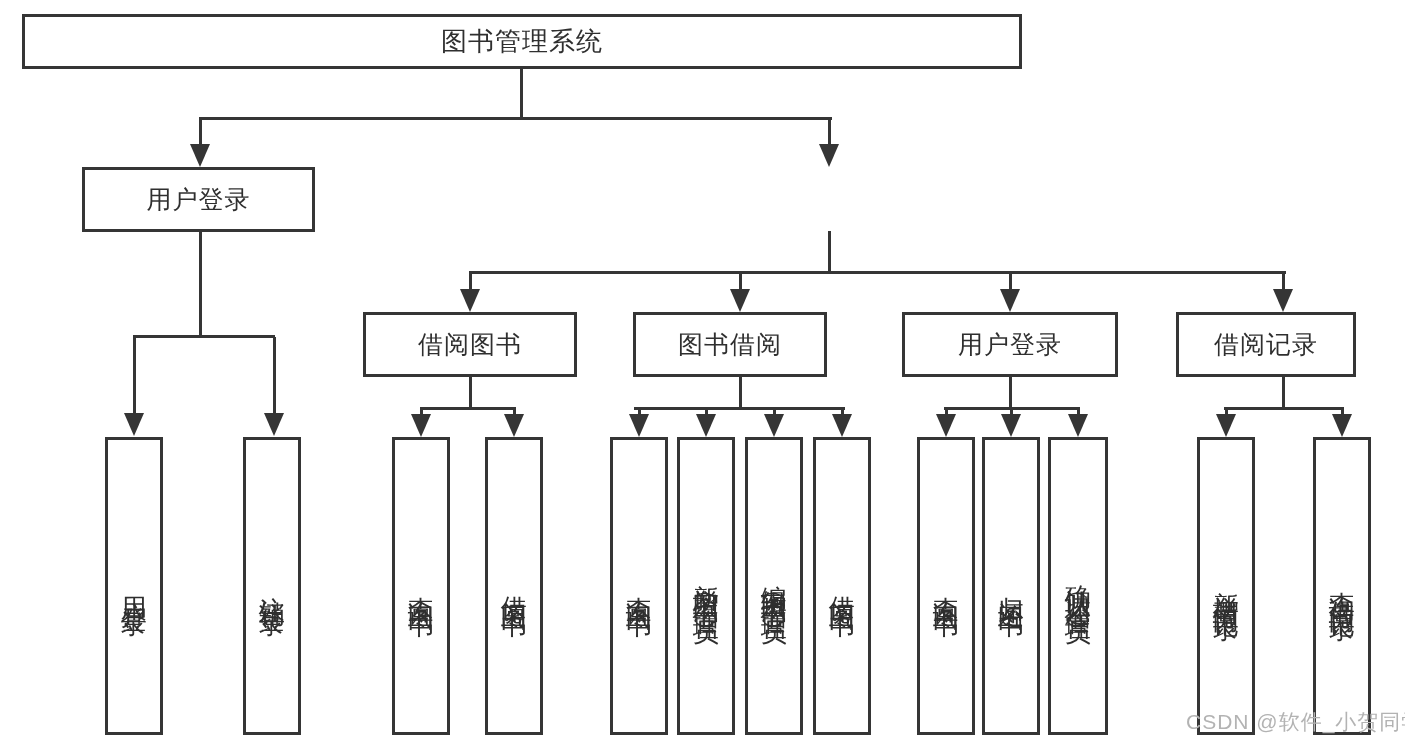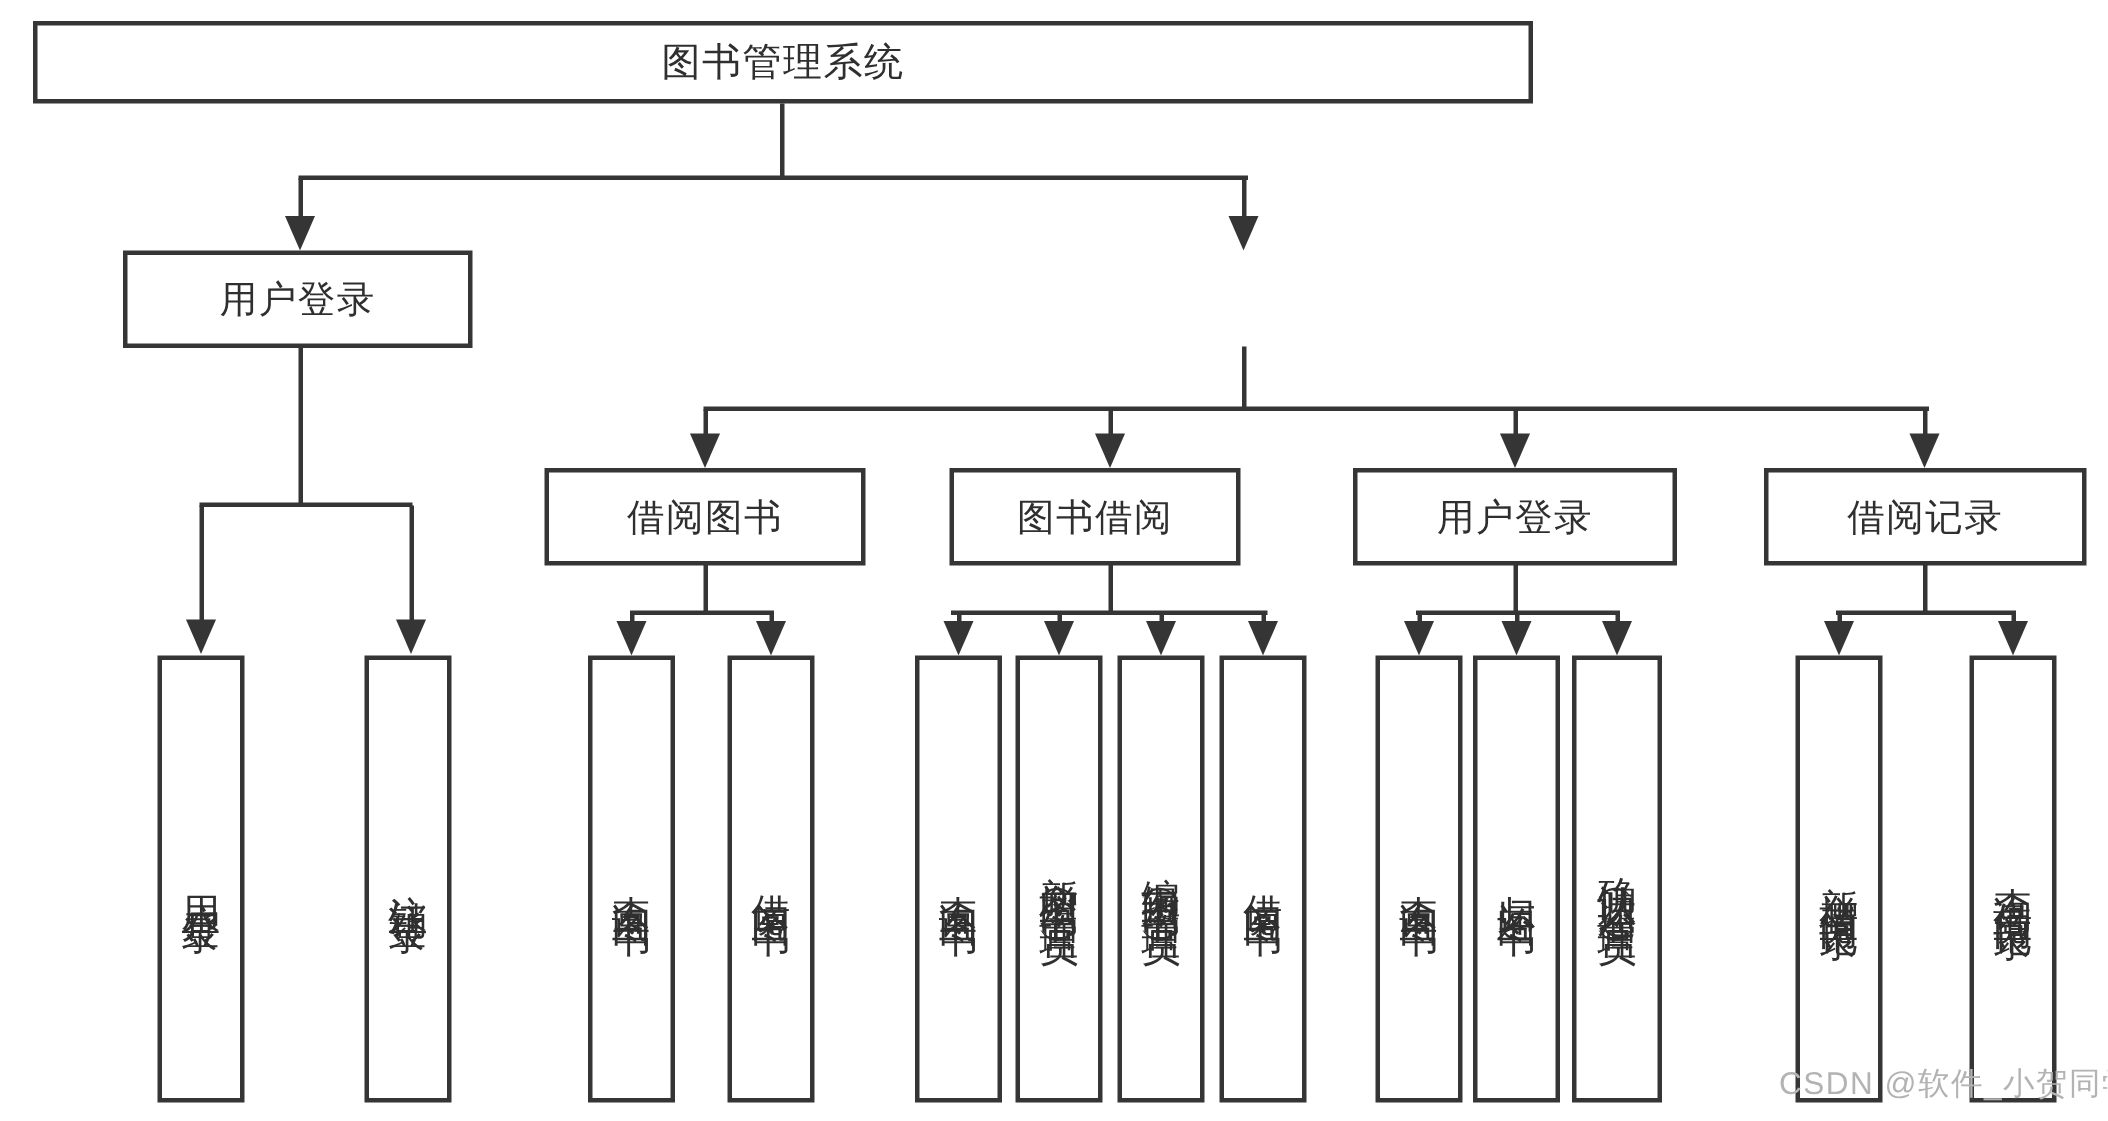--- a/index.html
+++ b/index.html
@@ -67,21 +67,21 @@
   </div>
 
   <div class="box hbox" style="left:633px; top:312px; width:194px; height:65px;">
     <span>图书借阅</span>
   </div>
 
   <div class="box hbox" style="left:902px; top:312px; width:216px; height:65px;">
     <span>用户登录</span>
   </div>
 
-  <div class="box hbox" style="left:1176px; top:312px; width:215px; height:65px;">
+  <div class="box hbox" style="left:1176px; top:312px; width:180px; height:65px;">
     <span>借阅记录</span>
   </div>
 
   <div class="box vbox" style="left:105px; top:437px; width:58px; height:298px;">
     <span>用户登录</span>
   </div>
   <div class="box vbox" style="left:243px; top:437px; width:58px; height:298px;">
     <span>注销登录</span>
   </div>
 

